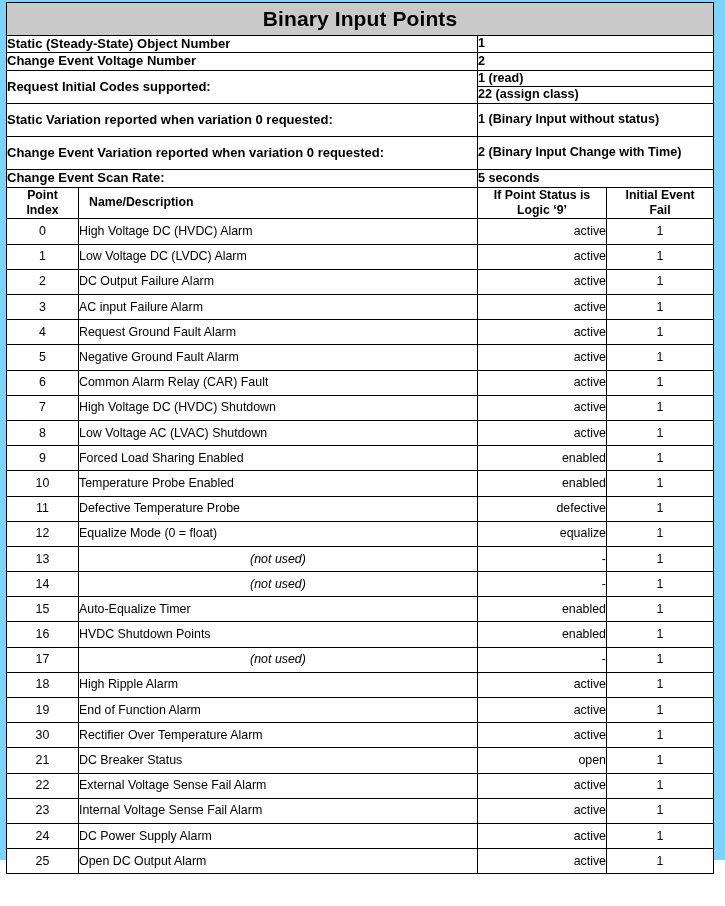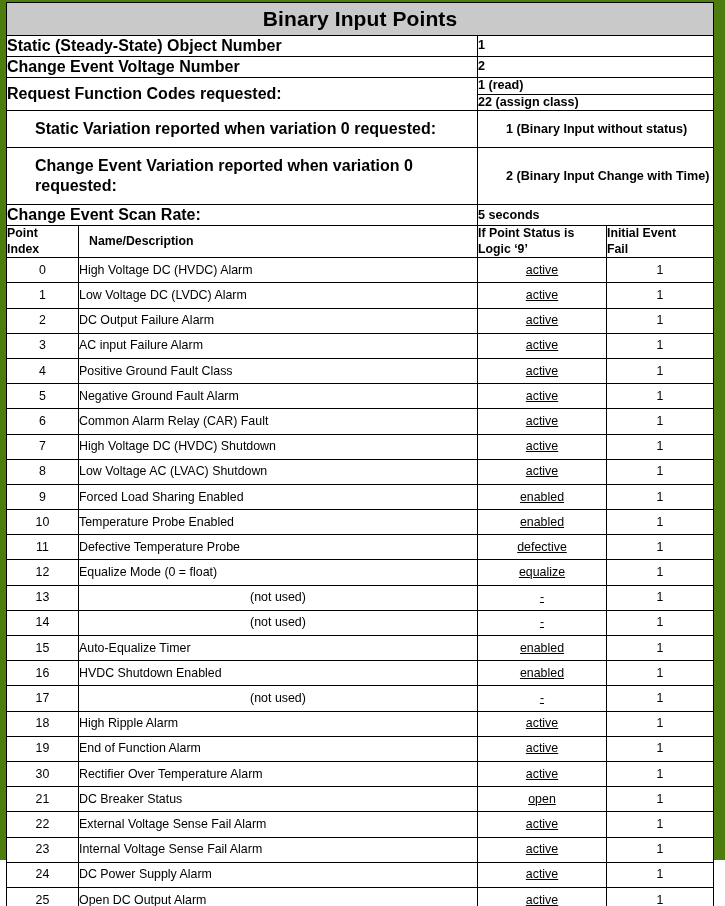--- a/index.html
+++ b/index.html
@@ -12,21 +12,21 @@
     height: 906px;
     font-family: "Liberation Sans", sans-serif;
     color: #000000;
     overflow: hidden;
   }
 
   #page {
     position: relative;
     width: 725px;
     height: 860px;
-    background: #4d7c0f;
+    background: #7dd3fc;
   }
 
   
   .doc-table {
     position: absolute;
     left: 6px;
     top: 2px;
     width: 707px;           
     border-collapse: collapse;
     table-layout: fixed;
@@ -46,42 +46,42 @@
     font-size: 21px;
     font-weight: bold;
     letter-spacing: 0.1px;
     height: 32px;
     line-height: 32px;
     padding: 0 4px;
   }
 
   
   .info-label {
-    font-size: 16px;
+    font-size: 13px;
     font-weight: bold;
     padding: 5px 0 5px 9px;
     line-height: 1.25;
   }
   .info-value {
     font-size: 12.6px;
     font-weight: bold;
     padding: 5px 0 5px 8px;
     line-height: 1.25;
   }
   .info-row-tall .info-label,
   .info-row-tall .info-value {
     padding-top: 8px;
     padding-bottom: 8px;
-    padding-left: 28px;
   }
 
   
   .pt-head {
     font-size: 12.3px;
     font-weight: bold;
+    text-align: center;
     line-height: 1.25;
     padding: 5px 2px;
     height: 30px;
   }
   .pt-head.left {
     text-align: left;
     padding-left: 10px;
   }
 
   
@@ -95,24 +95,24 @@
     text-align: center;
   }
   .pt-desc {
     text-align: left;
     padding-left: 28px;
     border-radius: 8px;
   }
   .pt-desc.notused {
     text-align: center;
     padding-left: 0;
+    font-style: italic;
   }
   .pt-status {
-    text-align: center;
-    text-decoration: underline;
+    text-align: right;
   }
   .pt-class {
     text-align: center;
   }
 </style>
 </head>
 <body>
 
 <div id="page">
 
@@ -133,21 +133,21 @@
         <td class="info-label" colspan="2">Static (Steady-State) Object Number</td>
         <td class="info-value" colspan="2">1</td>
       </tr>
 
       <tr>
         <td class="info-label" colspan="2">Change Event Voltage Number</td>
         <td class="info-value" colspan="2">2</td>
       </tr>
 
       <tr>
-        <td class="info-label" colspan="2" rowspan="2">Request Function Codes requested:</td>
+        <td class="info-label" colspan="2" rowspan="2">Request Initial Codes supported:</td>
         <td class="info-value" colspan="2">1 (read)</td>
       </tr>
       <tr>
         <td class="info-value" colspan="2">22 (assign class)</td>
       </tr>
 
       <tr class="info-row-tall">
         <td class="info-label" colspan="2">Static Variation reported when variation 0 requested:</td>
         <td class="info-value" colspan="2">1 (Binary Input without status)</td>
       </tr>
@@ -197,21 +197,21 @@
           <td class="pt-cell pt-class">1</td>
         </tr>
         <tr>
           <td class="pt-cell pt-index">3</td>
           <td class="pt-cell pt-desc">AC input Failure Alarm</td>
           <td class="pt-cell pt-status">active</td>
           <td class="pt-cell pt-class">1</td>
         </tr>
         <tr>
           <td class="pt-cell pt-index">4</td>
-          <td class="pt-cell pt-desc">Positive Ground Fault Class</td>
+          <td class="pt-cell pt-desc">Request Ground Fault Alarm</td>
           <td class="pt-cell pt-status">active</td>
           <td class="pt-cell pt-class">1</td>
         </tr>
         <tr>
           <td class="pt-cell pt-index">5</td>
           <td class="pt-cell pt-desc">Negative Ground Fault Alarm</td>
           <td class="pt-cell pt-status">active</td>
           <td class="pt-cell pt-class">1</td>
         </tr>
         <tr>
@@ -269,21 +269,21 @@
           <td class="pt-cell pt-class">1</td>
         </tr>
         <tr>
           <td class="pt-cell pt-index">15</td>
           <td class="pt-cell pt-desc">Auto-Equalize Timer</td>
           <td class="pt-cell pt-status">enabled</td>
           <td class="pt-cell pt-class">1</td>
         </tr>
         <tr>
           <td class="pt-cell pt-index">16</td>
-          <td class="pt-cell pt-desc">HVDC Shutdown Enabled</td>
+          <td class="pt-cell pt-desc">HVDC Shutdown Points</td>
           <td class="pt-cell pt-status">enabled</td>
           <td class="pt-cell pt-class">1</td>
         </tr>
         <tr>
           <td class="pt-cell pt-index">17</td>
           <td class="pt-cell pt-desc notused">(not used)</td>
           <td class="pt-cell pt-status">-</td>
           <td class="pt-cell pt-class">1</td>
         </tr>
         <tr>

